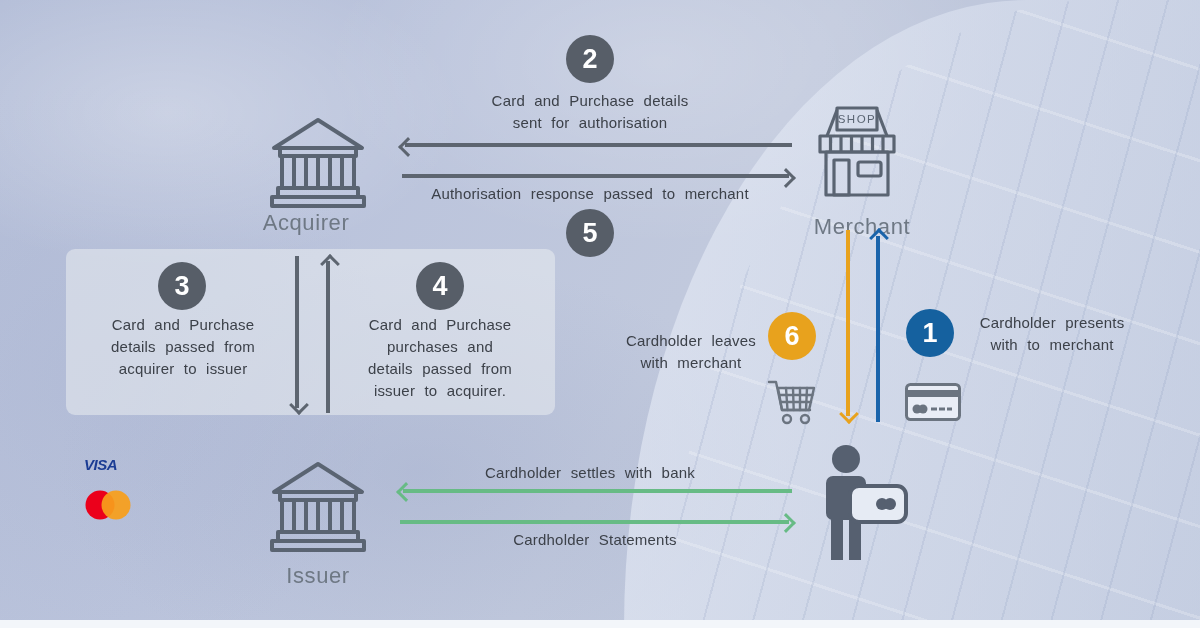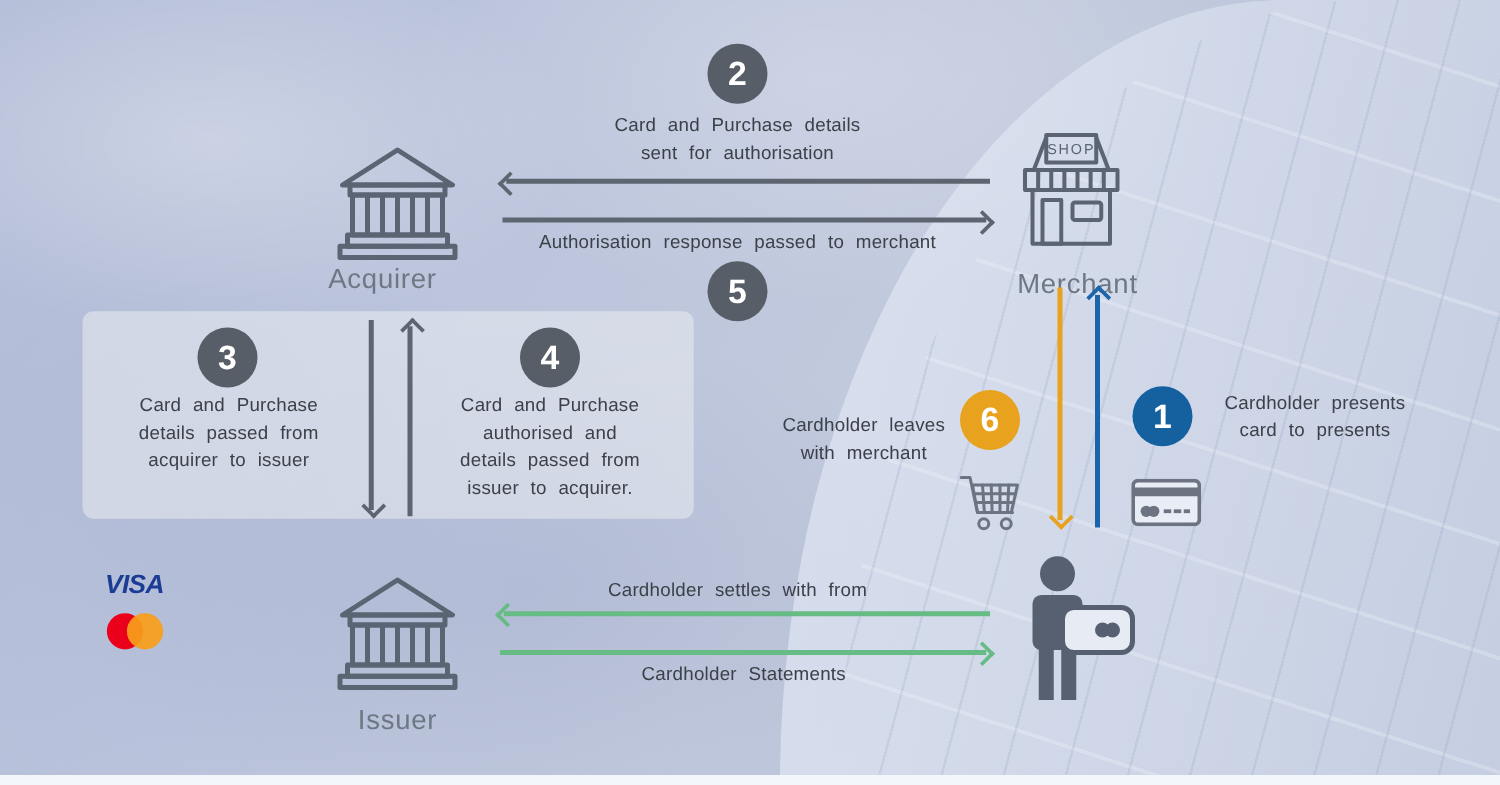--- a/index.html
+++ b/index.html
@@ -47,21 +47,21 @@
   .arrow .head{position:absolute;width:11px;height:11px;
     border-top:3.6px solid currentColor;border-right:3.6px solid currentColor;}
   .c-gray{color:#5d6570;}
   .c-green{color:#67bb85;}
   .c-orange{color:#e8a21d;}
   .c-blue{color:#1a64ab;}
 
   .panel{position:absolute;left:66px;top:249px;width:489px;height:166px;
     background:rgba(234,236,241,.55);border-radius:9px;}
 
-  .visa{position:absolute;left:84px;top:456px;font-size:21px;font-weight:700;
+  .visa{position:absolute;left:84px;top:456px;font-size:15px;font-weight:700;
     font-style:italic;color:#1b3c94;letter-spacing:-.5px;}
 </style>
 </head>
 <body>
 
 <div id="canvas">
   <div class="bg-clouds"></div>
   <div class="bg-building"></div>
   <div class="bg-glass"></div>
 
@@ -134,21 +134,21 @@
     <span>Card and Purchase</span>
     <span>details passed from</span>
     <span>acquirer to issuer</span>
   </div>
 
   <div class="badge gray" style="left:416px;top:262px;">
     <span>4</span>
   </div>
   <div class="txt" style="left:340px;top:314px;width:200px;">
     <span>Card and Purchase</span>
-    <span>authorised and</span>
+    <span>purchases and</span>
     <span>details passed from</span>
     <span>issuer to acquirer.</span>
   </div>
 
   <div class="arrow c-gray" style="left:290px;top:256px;width:14px;height:157px;">
     <div class="line" style="left:5.2px;top:0;bottom:5px;width:3.6px;"></div>
     <div class="head" style="bottom:1px;left:1.6px;transform:rotate(135deg);"></div>
   </div>
   <div class="arrow c-gray" style="left:321px;top:256px;width:14px;height:157px;">
     <div class="line" style="left:5.2px;bottom:0;top:5px;width:3.6px;"></div>
@@ -171,21 +171,21 @@
       <line x1="52" y1="44" x2="52" y2="76"></line>
         <line x1="64" y1="44" x2="64" y2="76"></line>
       <line x1="76" y1="44" x2="76" y2="76"></line>
       <rect x="12" y="76" width="80" height="9"></rect>
       <rect x="6" y="85" width="92" height="9"></rect>
     </g>
   </svg>
   <div class="entity-label" style="left:258px;top:563px;width:120px;">Issuer</div>
 
   <div class="txt" style="left:400px;top:462px;width:380px;">
-    <span>Cardholder settles with from</span>
+    <span>Cardholder settles with bank</span>
   </div>
   <div class="arrow c-green" style="left:398px;top:484px;width:394px;height:14px;">
     <div class="line" style="left:5px;right:0;top:5px;height:4px;"></div>
     <div class="head" style="left:1px;top:1.4px;transform:rotate(-135deg);"></div>
   </div>
   <div class="arrow c-green" style="left:400px;top:515px;width:394px;height:14px;">
     <div class="line" style="left:0;right:5px;top:5px;height:4px;"></div>
     <div class="head" style="right:1px;top:1.4px;transform:rotate(45deg);"></div>
   </div>
   <div class="txt" style="left:405px;top:529px;width:380px;">
@@ -223,21 +223,21 @@
   <div class="arrow c-blue" style="left:871px;top:230px;width:14px;height:192px;">
     <div class="line" style="left:5px;bottom:0;top:6px;width:4px;"></div>
     <div class="head" style="top:1px;left:1.4px;transform:rotate(-45deg);"></div>
   </div>
 
   <div class="badge blue" style="left:906px;top:309px;">
     <span>1</span>
   </div>
   <div class="txt" style="left:952px;top:312px;width:200px;text-align:center;">
     <span>Cardholder presents</span>
-    <span>card to presents</span>
+    <span>with to merchant</span>
   </div>
 
   <svg class="abs" style="left:905px;top:383px;" width="56" height="38" viewBox="0 0 56 38">
     <rect x="1.5" y="1.5" width="53" height="35" rx="4" fill="#e9edf6" stroke="#6b7480" stroke-width="3"></rect>
     <rect x="1.5" y="7" width="53" height="7" fill="#6b7480"></rect>
     <circle cx="12" cy="26" r="4.5" fill="#6b7480"></circle>
       <circle cx="18" cy="26" r="4.5" fill="#6b7480"></circle>
     <rect x="26" y="24.5" width="6" height="3" fill="#6b7480"></rect>
     <rect x="34" y="24.5" width="6" height="3" fill="#6b7480"></rect>
     <rect x="42" y="24.5" width="5" height="3" fill="#6b7480"></rect>

